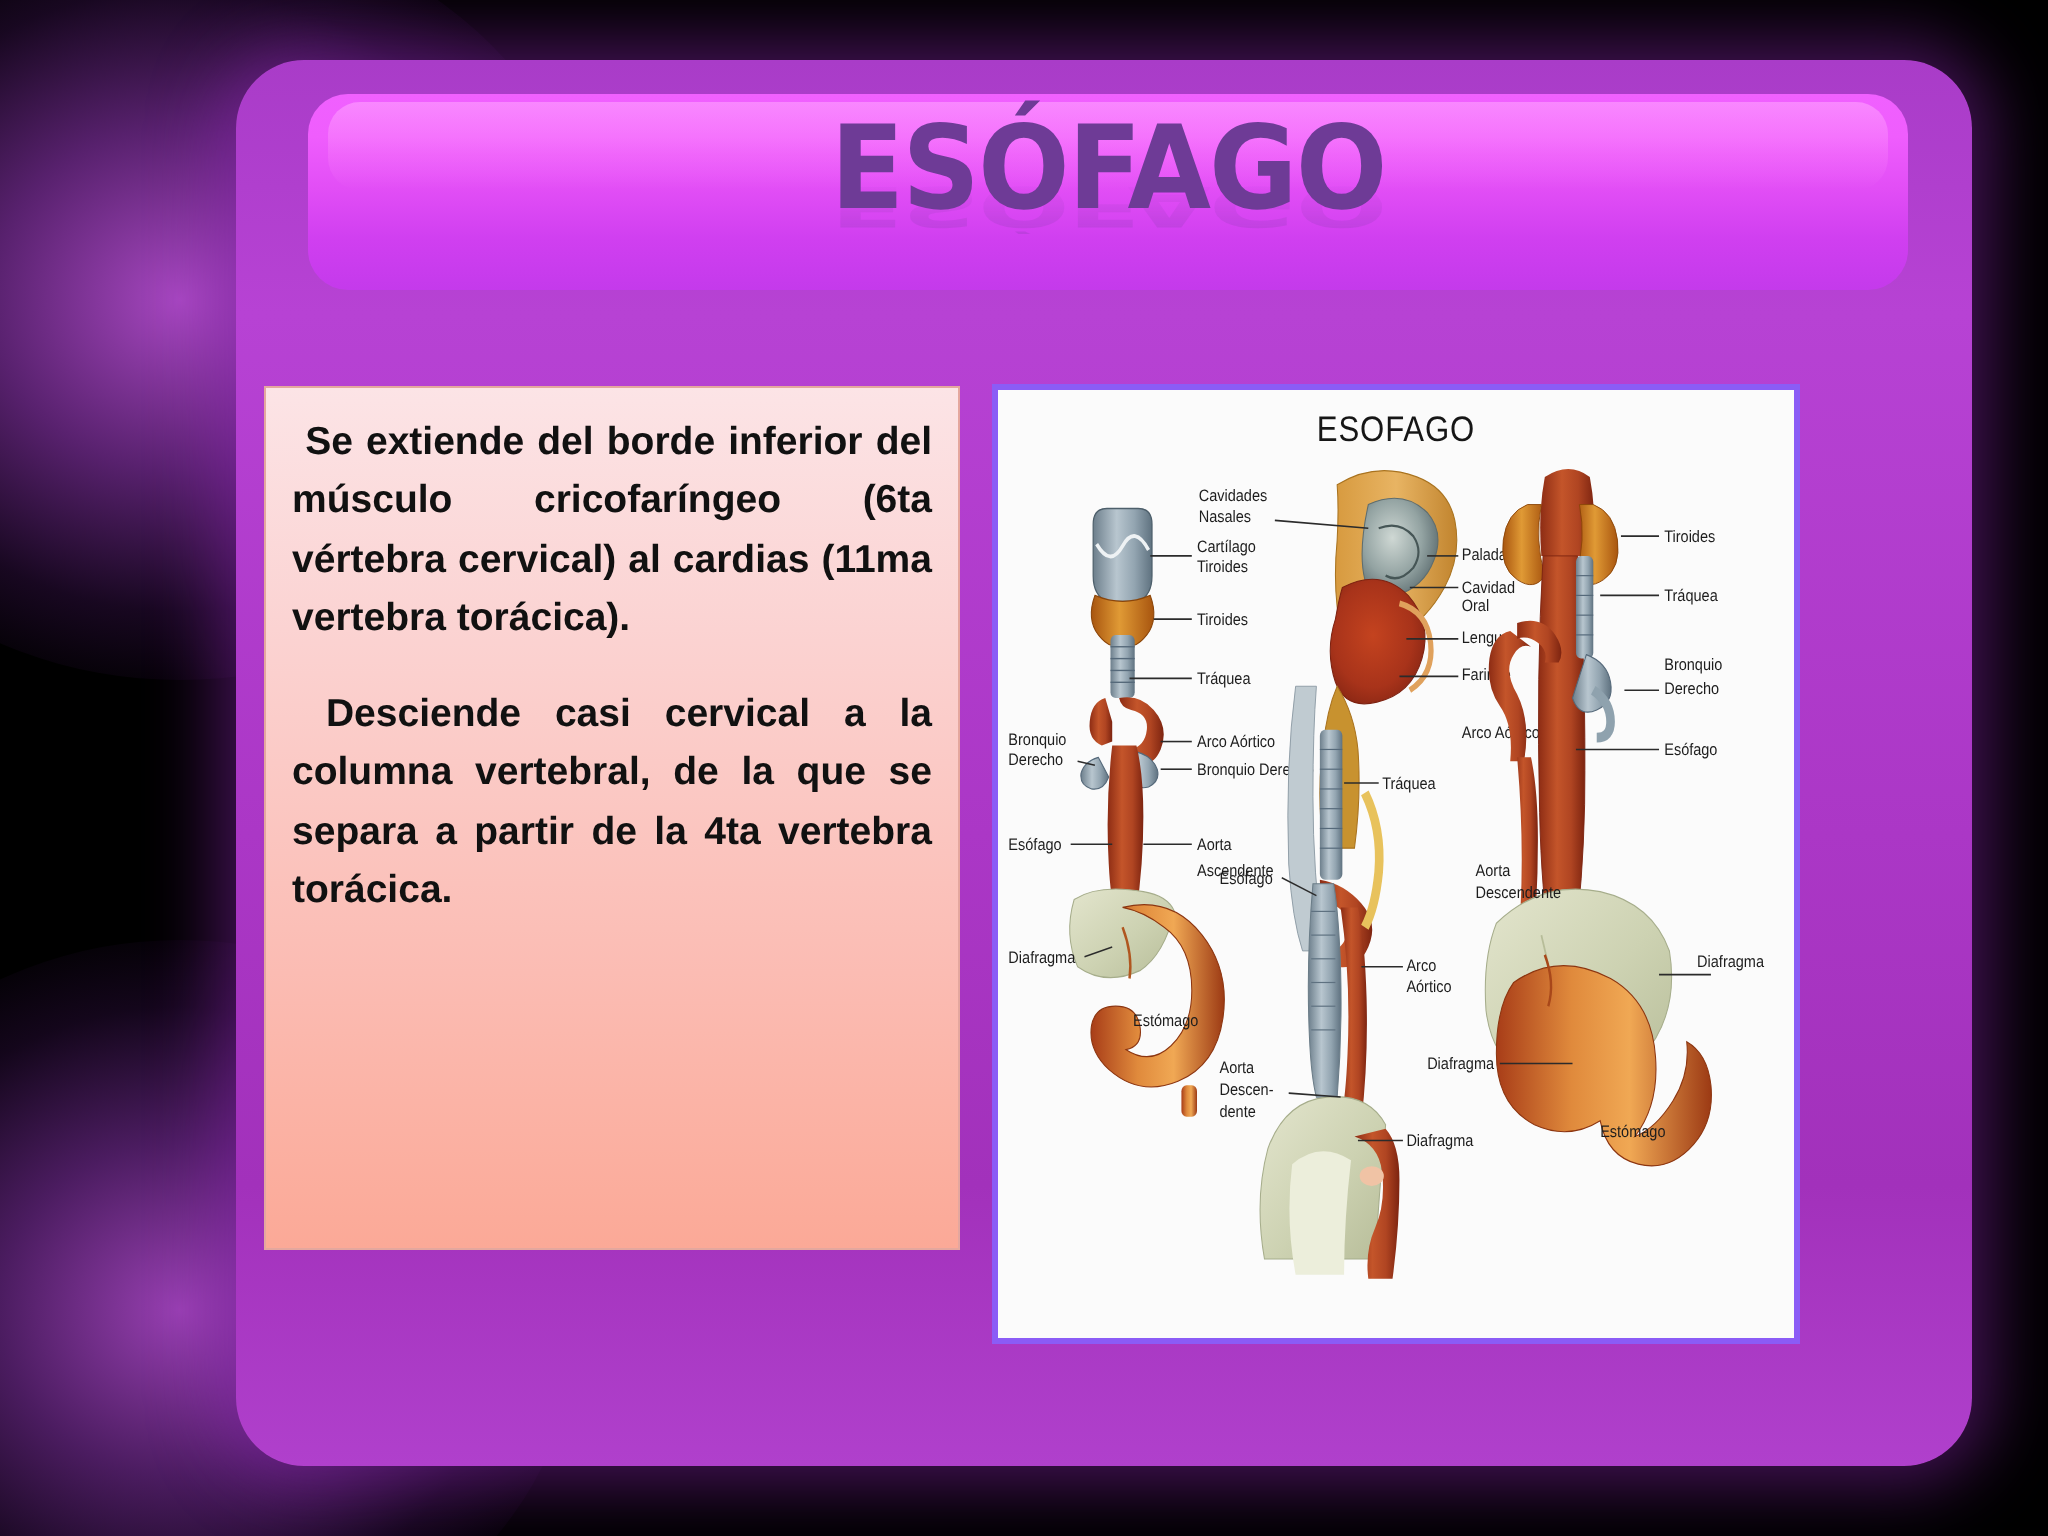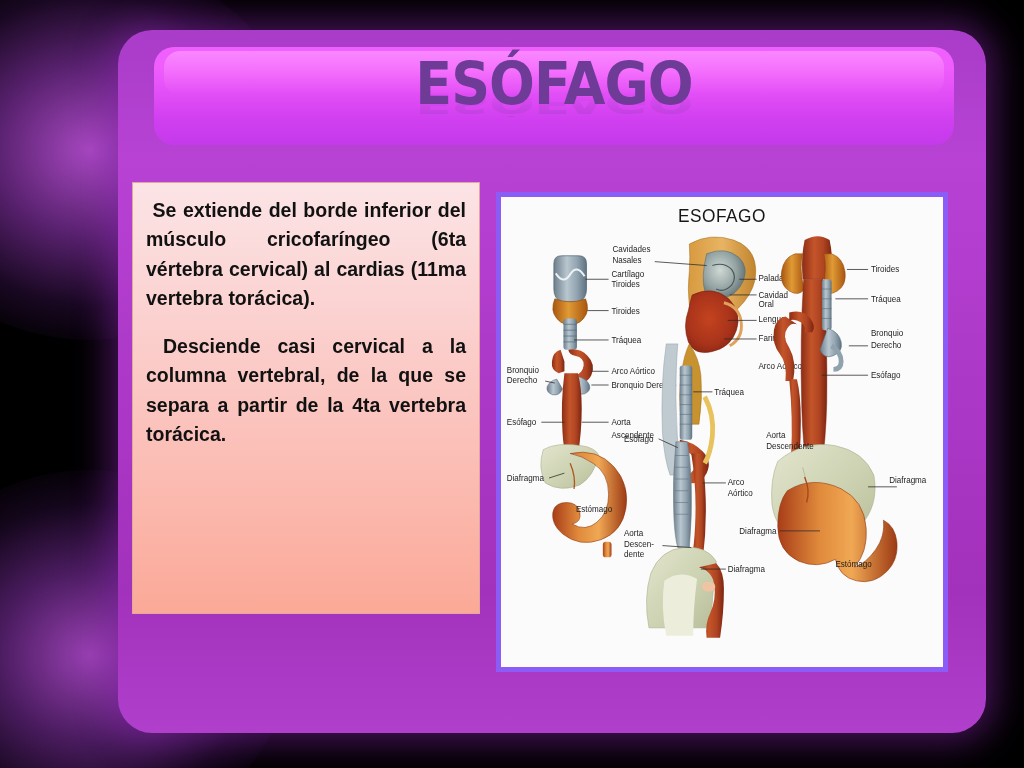--- a/index.html
+++ b/index.html
@@ -131,21 +131,21 @@
     line-height: 1.0;
     -webkit-mask-image: linear-gradient(to bottom, rgba(0,0,0,0.75), rgba(0,0,0,0));
     mask-image: linear-gradient(to bottom, rgba(0,0,0,0.75), rgba(0,0,0,0));
     pointer-events: none;
   }
 
   
   #text-box {
     position: absolute;
     left: 132px;
-    top: 182px;
+    top: 193px;
     width: 348px;
     height: 432px;
     box-sizing: border-box;
     padding: 13px 13px 10px 13px;
     background: linear-gradient(180deg, #fce4e6 0%, #fbd3d2 28%, #fbbcb3 68%, #fba997 100%);
     border: 1px solid #e4a79e;
     color: #111111;
     font-family: "Liberation Sans", sans-serif;
     font-weight: bold;
     font-size: 19.5px;
@@ -161,24 +161,24 @@
   }
   .indent::before {
     content: "\00a0";
   }
 
   
   #diagram-panel {
     position: absolute;
     left: 496px;
     top: 192px;
-    width: 452px;
+    width: 404px;
     height: 480px;
     background: #ef4444;
-    border: 5px solid #8b5cf6;
+    border: 3px solid #8b5cf6;
     box-sizing: border-box;
     overflow: hidden;
   }
   #diagram-svg {
     display: block;
     width: 100%;
     height: 100%;
   }
   .dg-label {
     font-family: "Liberation Sans", sans-serif;

